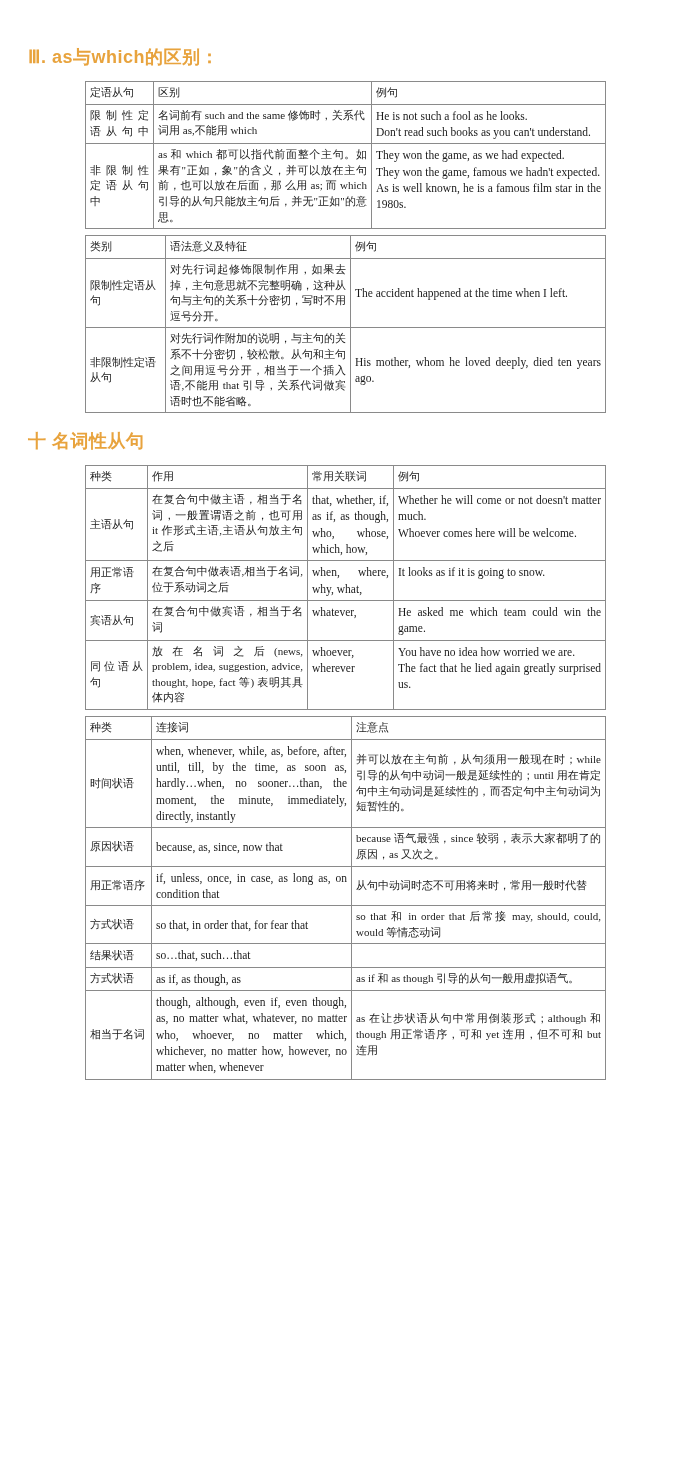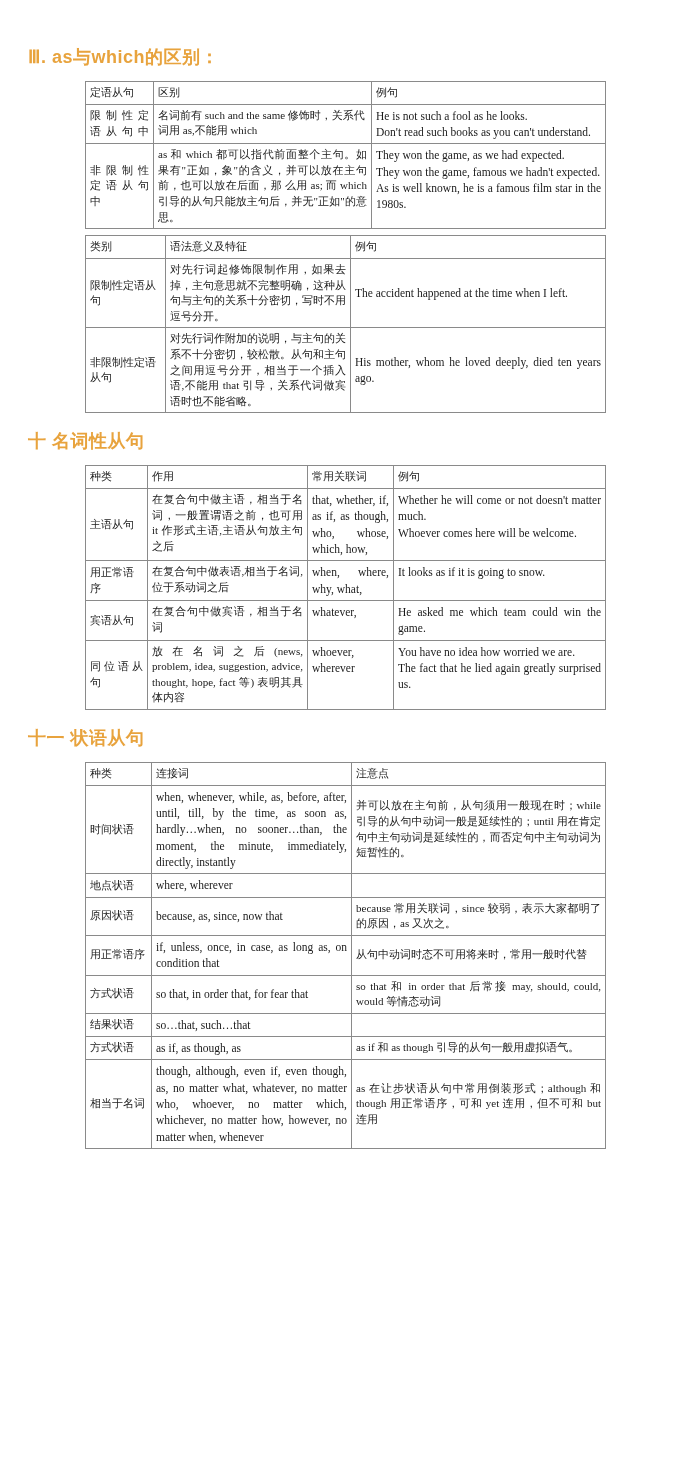--- a/index.html
+++ b/index.html
@@ -143,48 +143,42 @@
           <td class="cn mid just">同 位 语 从 句</td>
           <td class="cn top justn">放 在 名 词 之 后 (news, problem, idea, suggestion, advice, thought, hope, fact 等) 表明其具体内容</td>
           <td class="en top justn">whoever, wherever</td>
           <td class="en top justn" style="white-space:pre-line">You have no idea how worried we are.
 The fact that he lied again greatly surprised us.</td>
         </tr>
       </tbody>
     </table>
   </div>
 
-  <h2 class="section">十一 状语从句</h2>
   <div class="tablewrap">
     <table>
       <colgroup>
           <col style="width:66px">
           <col style="width:200px">
           <col style="width:254px">
         </colgroup>
       <tbody>
         <tr>
           <td class="cn mid">种类</td>
           <td class="cn mid">连接词</td>
           <td class="cn mid">注意点</td>
         </tr>
         <tr>
           <td class="cn mid">时间状语</td>
           <td class="en top justn">when, whenever, while, as, before, after, until, till, by the time, as soon as, hardly…when, no sooner…than, the moment, the minute, immediately, directly, instantly</td>
           <td class="cn mid justn">并可以放在主句前，从句须用一般现在时；while 引导的从句中动词一般是延续性的；until 用在肯定句中主句动词是延续性的，而否定句中主句动词为短暂性的。</td>
         </tr>
         <tr>
-          <td class="cn mid">地点状语</td>
-          <td class="en mid">where, wherever</td>
-          <td class="cn mid"></td>
-        </tr>
-        <tr>
           <td class="cn mid">原因状语</td>
           <td class="en mid">because, as, since, now that</td>
-          <td class="cn mid justn">because 常用关联词，since 较弱，表示大家都明了的原因，as 又次之。</td>
+          <td class="cn mid justn">because 语气最强，since 较弱，表示大家都明了的原因，as 又次之。</td>
         </tr>
         <tr>
           <td class="cn mid">用正常语序</td>
           <td class="en mid justn">if, unless, once, in case, as long as, on condition that</td>
           <td class="cn mid justn">从句中动词时态不可用将来时，常用一般时代替</td>
         </tr>
         <tr>
           <td class="cn mid">方式状语</td>
           <td class="en mid">so that, in order that, for fear that</td>
           <td class="cn mid justn">so that 和 in order that 后常接 may, should, could, would 等情态动词</td>

